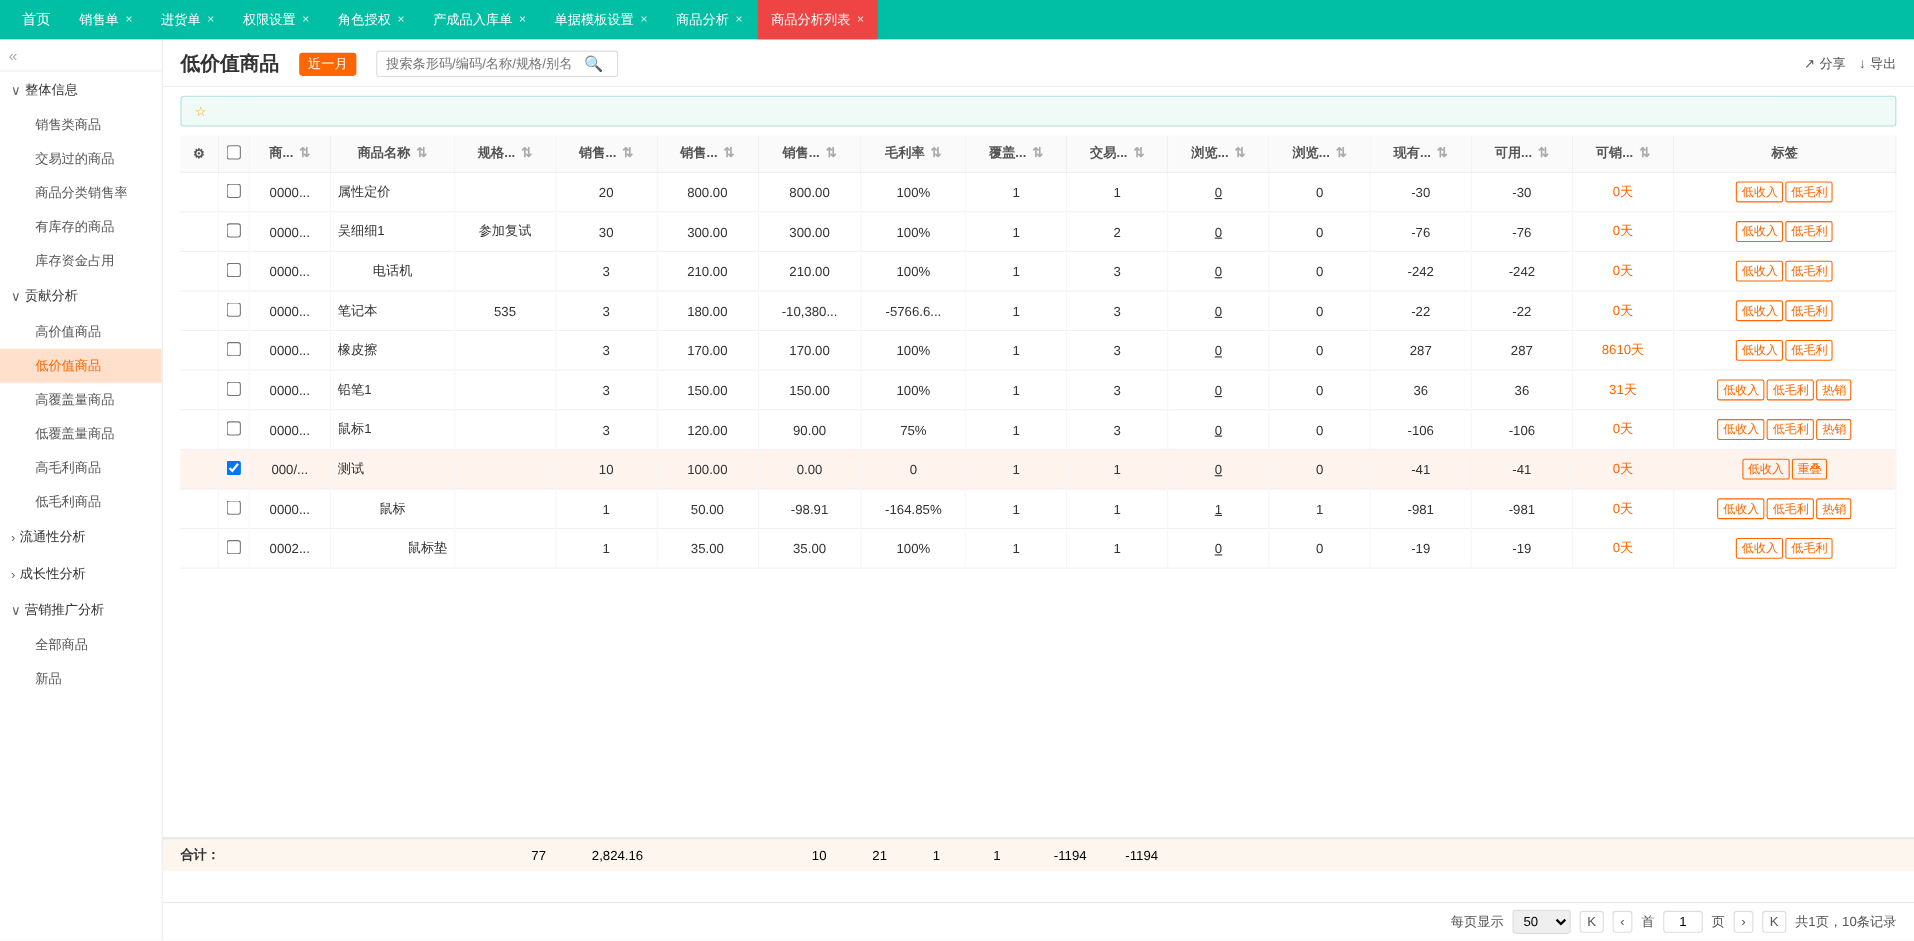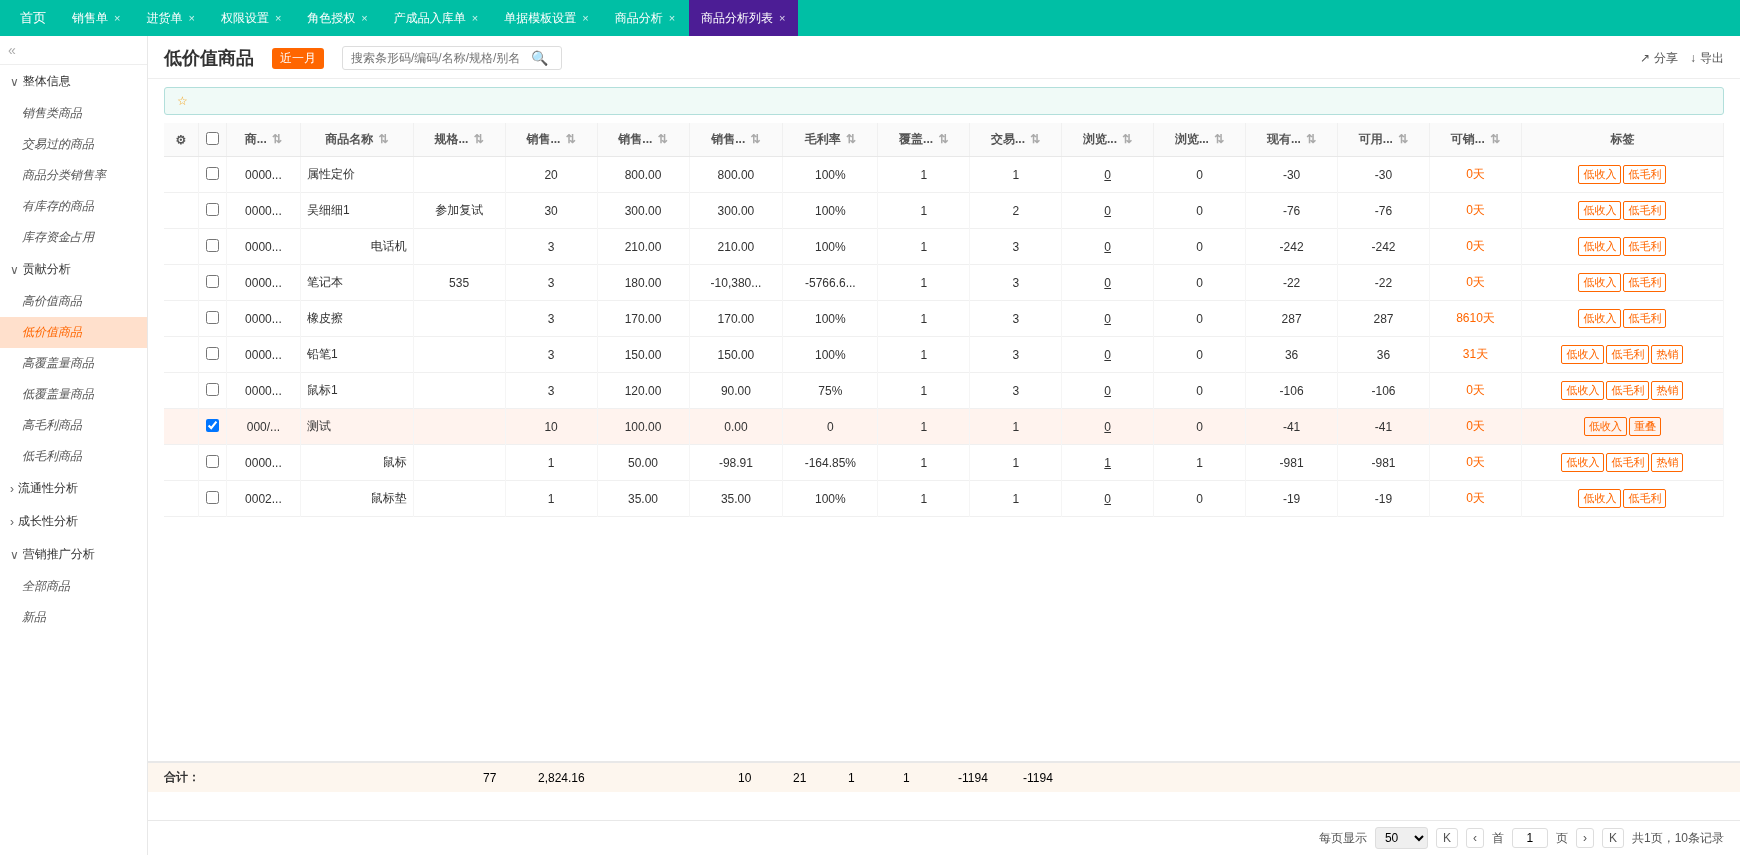--- a/index.html
+++ b/index.html
@@ -17,21 +17,21 @@
     .nav-item {
       display: flex;
       align-items: center;
       padding: 0 12px;
       height: 36px;
       color: white;
       cursor: pointer;
       white-space: nowrap;
       font-size: 13px;
     }
-    .nav-item.active { background: #4c1d95; }
+    .nav-item.active { background: #ef4444; }
     .nav-item .close-x { margin-left: 6px; font-size: 11px; opacity: 0.8; }
     .nav-home { padding: 0 12px; color: white; font-size: 13px; }
 
     
     .main-layout {
       display: flex;
       height: calc(855px - 36px);
     }
 
     
@@ -45,25 +45,24 @@
     .sidebar-group-header {
       display: flex;
       align-items: center;
       padding: 8px 10px;
       color: #333;
       cursor: pointer;
       font-size: 12px;
     }
     .sidebar-group-header .arrow { margin-right: 4px; color: #666; }
     .sidebar-item {
-      padding: 7px 10px 7px 22px;
+      padding: 7px 10px 7px 32px;
       color: #555;
       cursor: pointer;
       font-size: 12px;
-      font-style: italic;
     }
     .sidebar-item.active { background: #ffe0cc; color: #ff6600; font-weight: 500; }
 
     
     .content {
       flex: 1;
       display: flex;
       flex-direction: column;
       overflow: hidden;
       background: white;
@@ -423,21 +422,21 @@
       <td>-76</td>
       <td class="orange-text">0天</td>
       <td><span class="tag-badge tag-low-income">低收入</span><span class="tag-badge tag-low-income">低毛利</span></td>
     </tr>
             <tr>
       <td></td>
       <td class="checkbox-col">
         <input type="checkbox" style="">
       </td>
       <td>0000...</td>
-      <td style="text-align:right;">电话机</td>
+      <td style="text-align:center;">电话机</td>
       <td></td>
       <td>3</td>
       <td>210.00</td>
       <td>210.00</td>
       <td>100%</td>
       <td>1</td>
       <td>3</td>
       <td><span class="underline-link">0</span></td>
       <td>0</td>
       <td>-242</td>
@@ -549,21 +548,21 @@
       <td>-41</td>
       <td class="orange-text">0天</td>
       <td><span class="tag-badge tag-low-income">低收入</span><span class="tag-badge tag-low-income">重叠</span></td>
     </tr>
             <tr>
       <td></td>
       <td class="checkbox-col">
         <input type="checkbox" style="">
       </td>
       <td>0000...</td>
-      <td style="text-align:right;">鼠标</td>
+      <td style="text-align:center;">鼠标</td>
       <td></td>
       <td>1</td>
       <td>50.00</td>
       <td>-98.91</td>
       <td>-164.85%</td>
       <td>1</td>
       <td>1</td>
       <td><span class="underline-link">1</span></td>
       <td>1</td>
       <td>-981</td>

